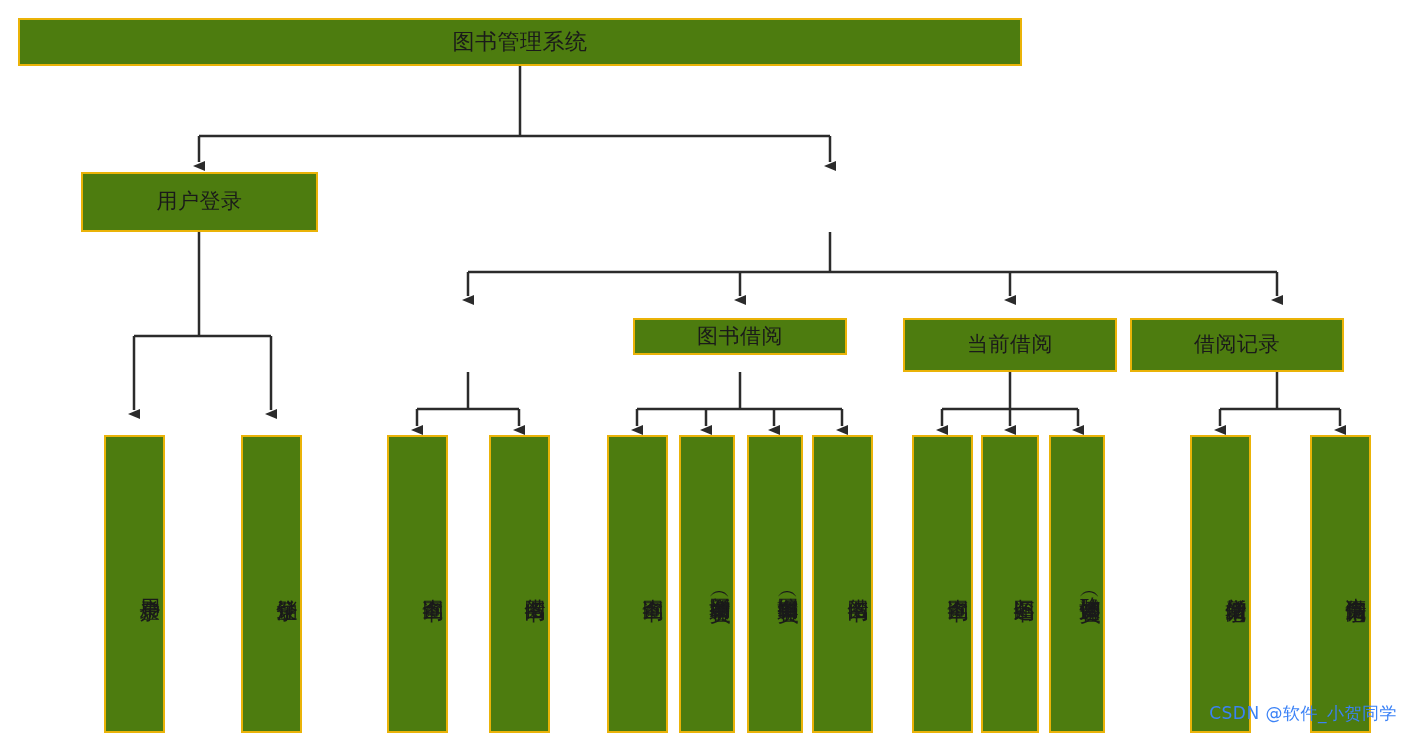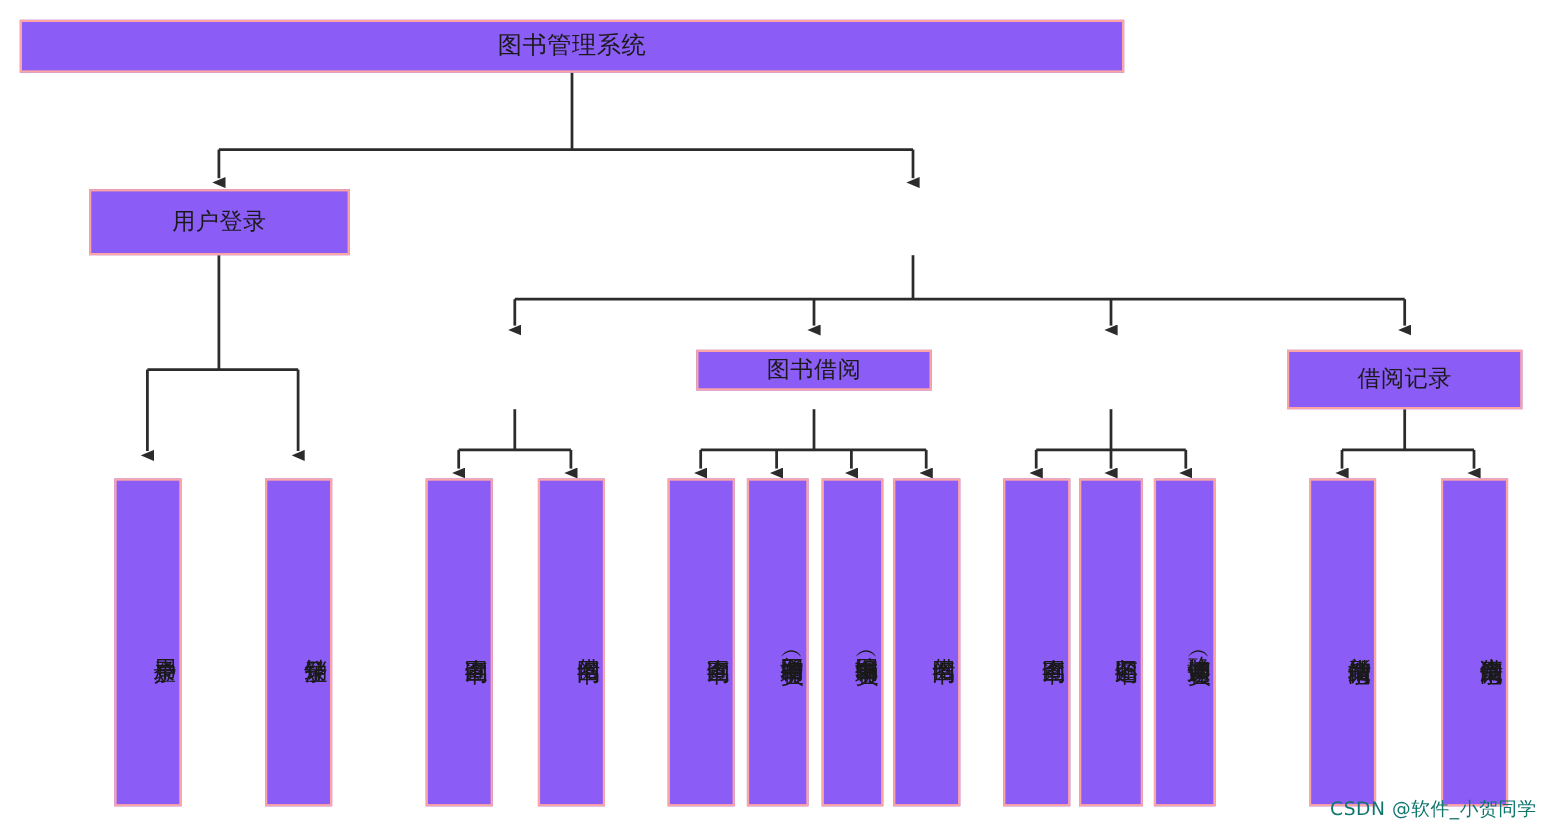--- a/index.html
+++ b/index.html
@@ -23,22 +23,22 @@
     position: absolute;
     left: 0;
     top: 0;
     width: 1405px;
     height: 747px;
     pointer-events: none;
   }
   .node {
     position: absolute;
     box-sizing: border-box;
-    border: 2px solid #fca5a5;
-    background: #8b5cf6;
+    border: 2px solid #eab308;
+    background: #4d7c0f;
     display: flex;
     align-items: center;
     justify-content: center;
     text-align: right;
   }
   .node.horiz {
     font-size: 21px;
     letter-spacing: 0.5px;
     line-height: 1.2;
   }
@@ -58,23 +58,23 @@
   .node.vert .vtext {
     display: block;
     white-space: nowrap;
   }
   .node.vert.topalign {
     align-items: flex-start;
   }
   .watermark {
     position: absolute;
     right: 8px;
-    bottom: 0;
+    bottom: 22px;
     font-size: 17px;
-    color: #0f766e;
+    color: #3b82f6;
     letter-spacing: 0.5px;
     white-space: nowrap;
   }
 </style>
 </head>
 <body>
 
 <div id="canvas">
 
   <svg id="edges" viewBox="0 0 1405 747" xmlns="http://www.w3.org/2000/svg">
@@ -127,21 +127,22 @@
       <path d="M 1220 409 L 1220 426" marker-end="url(#arrow)"></path>
       <path d="M 1340 409 L 1340 426" marker-end="url(#arrow)"></path>
     </g>
   </svg>
 
   <div class="node root horiz" style="left:18px; top:18px; width:1004px; height:48px;">图书管理系统</div>
 
   <div class="node horiz" style="left:81px; top:172px; width:237px; height:60px;">用户登录</div>
 
   <div class="node horiz" style="left:633px; top:318px; width:214px; height:37px;">图书借阅</div>
-  <div class="node horiz" style="left:1170px; top:318px; width:214px; height:54px;">借阅记录</div>
+  <div class="node horiz" style="left:903px; top:318px; width:214px; height:54px;">当前借阅</div>
+  <div class="node horiz" style="left:1130px; top:318px; width:214px; height:54px;">借阅记录</div>
 
   <div class="node vert" style="left:104px; top:435px; width:61px; height:298px;">
     <span class="vtext">用户登录</span>
   </div>
   <div class="node vert" style="left:241px; top:435px; width:61px; height:298px;">
     <span class="vtext">注销登录</span>
   </div>
 
   <div class="node vert" style="left:387px; top:435px; width:61px; height:298px;">
     <span class="vtext">查询图书</span>

